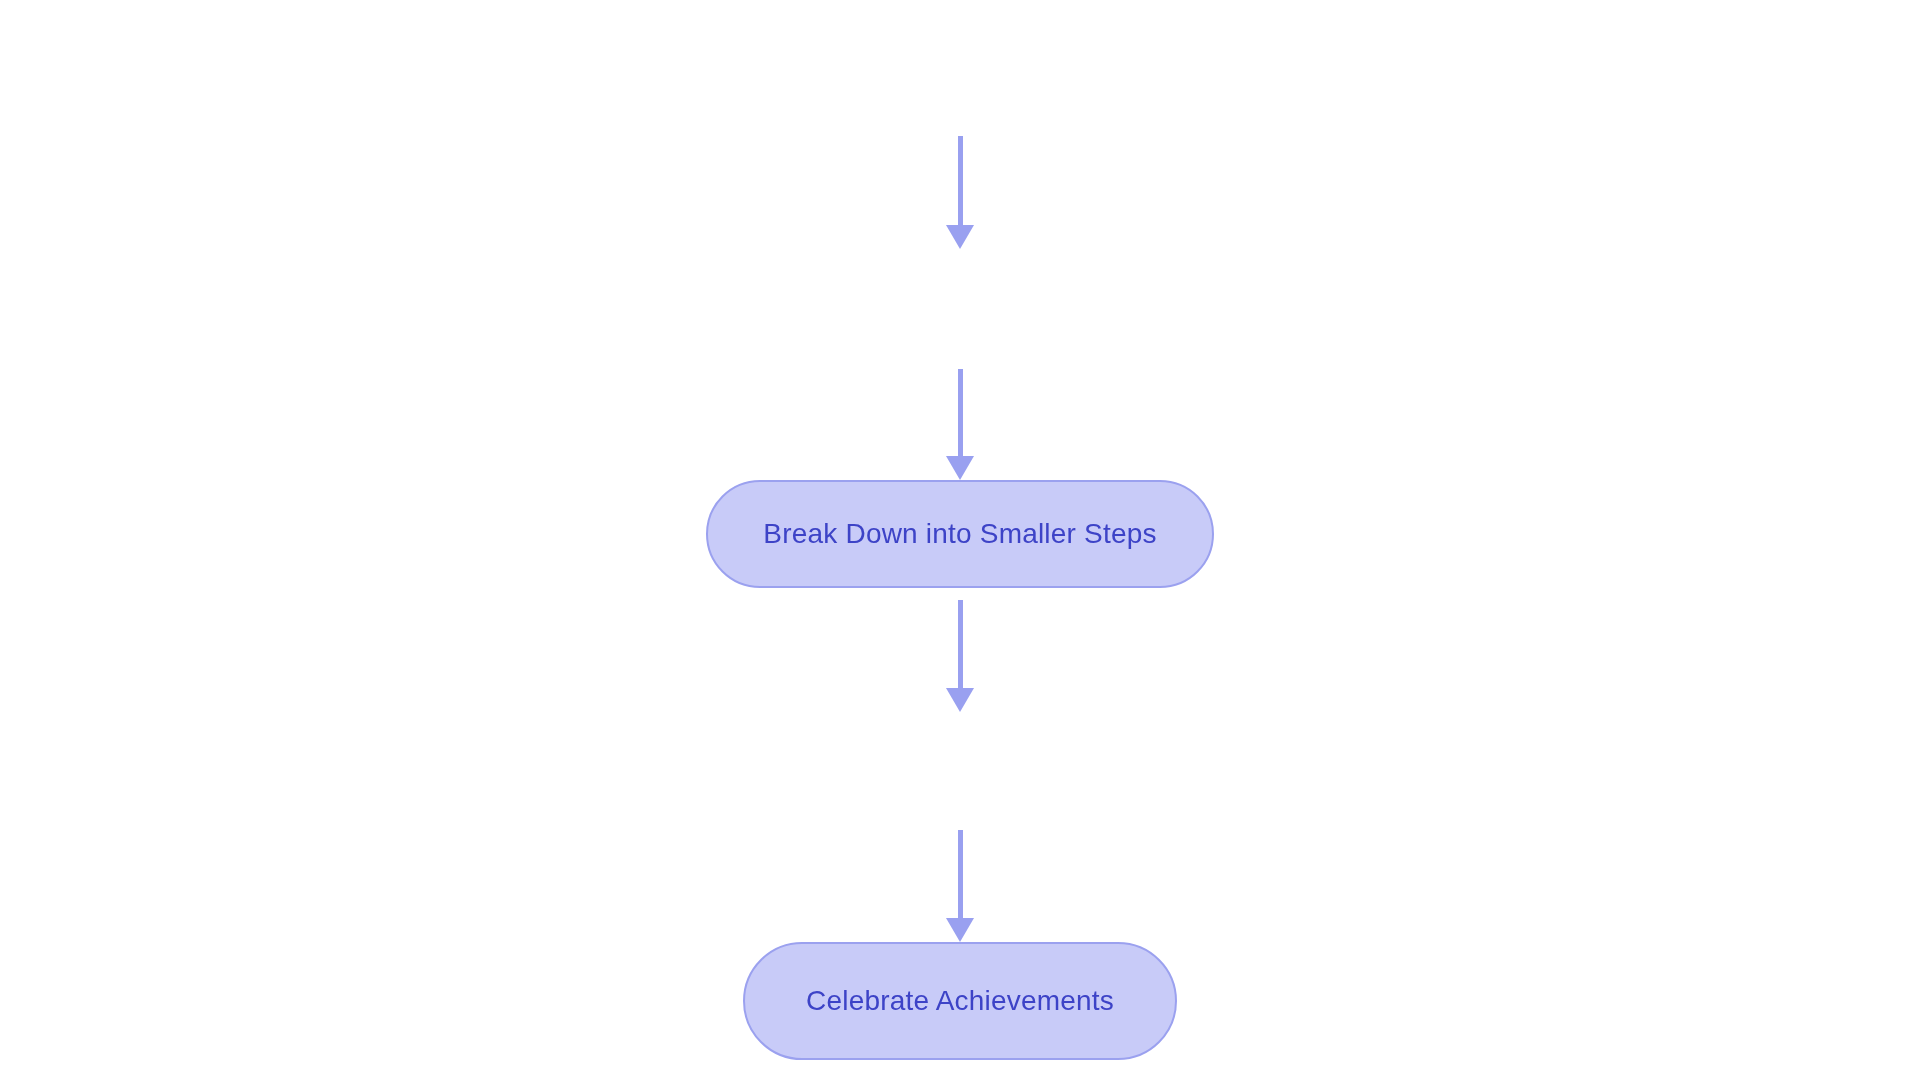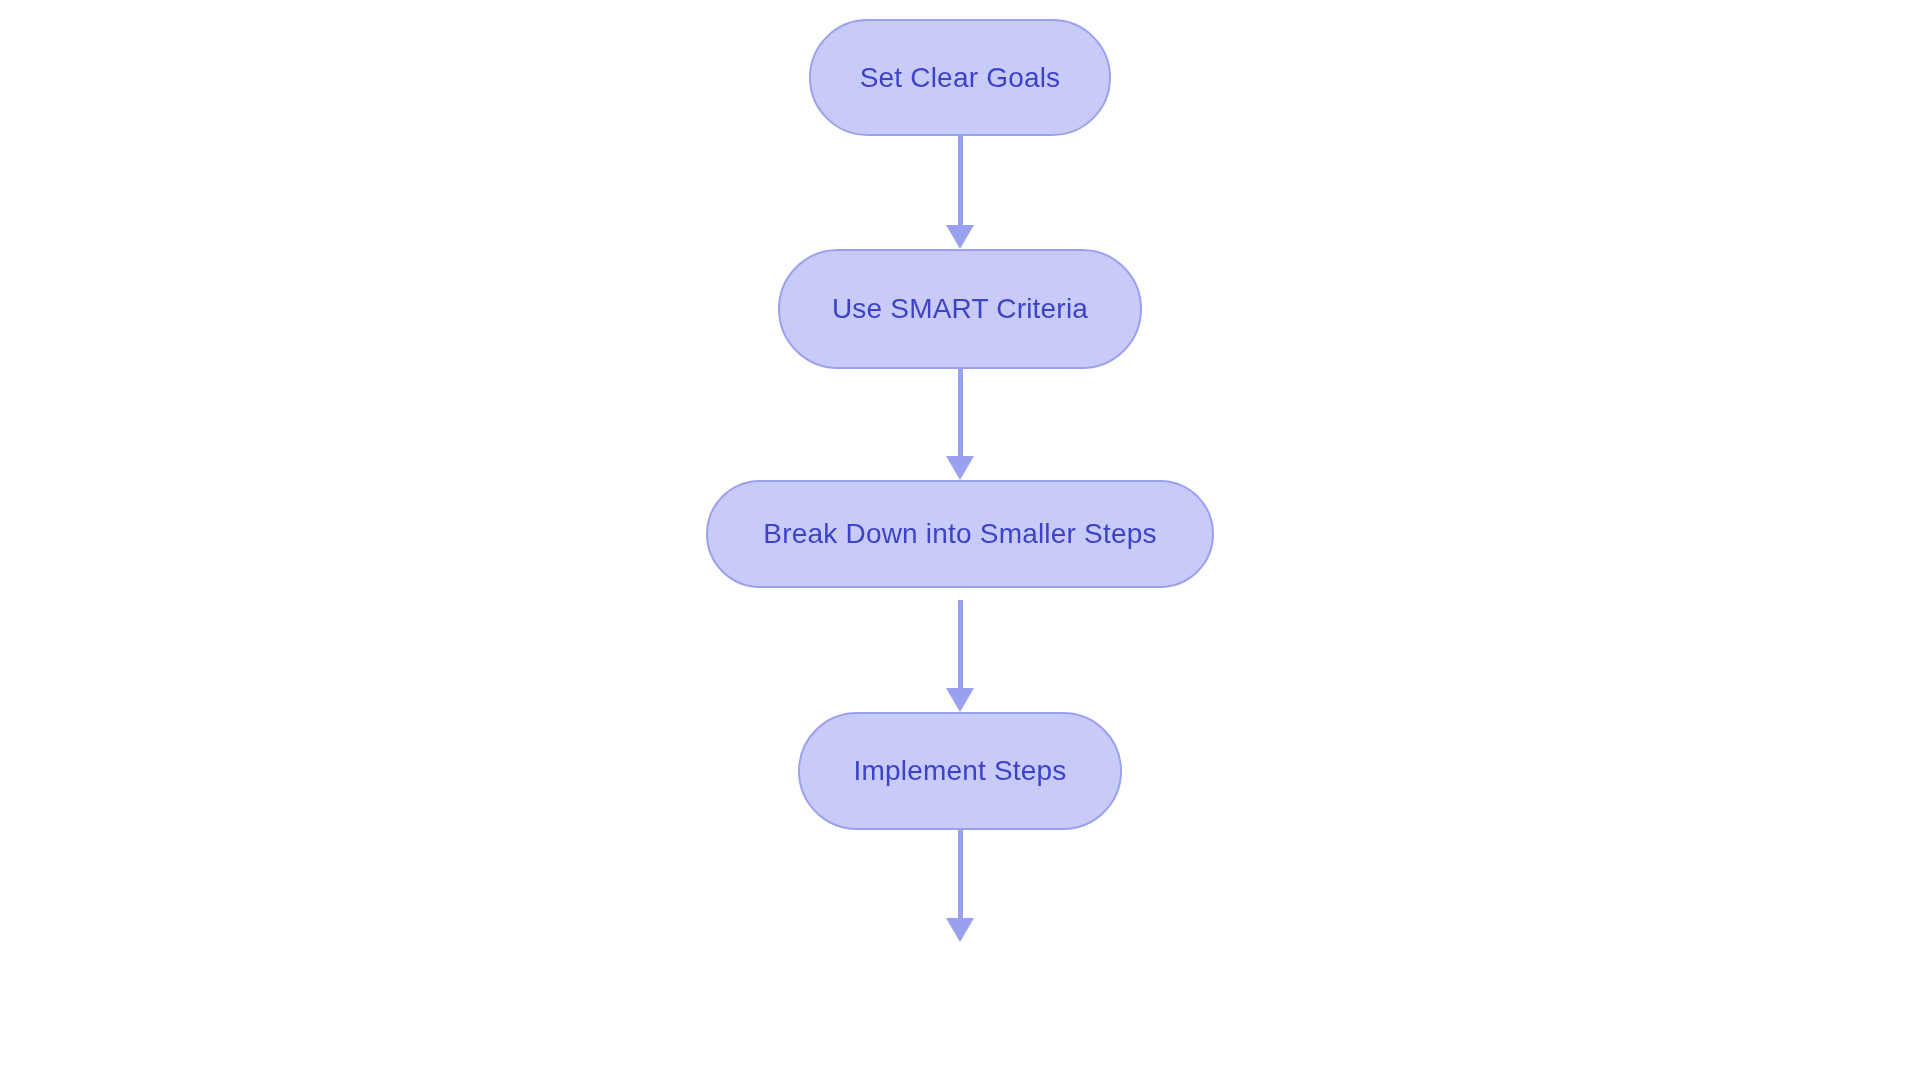--- a/index.html
+++ b/index.html
@@ -62,50 +62,44 @@
     border-left: 14px solid transparent;
     border-right: 14px solid transparent;
     border-top: 24px solid var(--arrow);
   }
 </style>
 </head>
 <body>
 
 <div class="canvas">
 
-  <div class="flow-node node-1">
-    <span class="node-label">Set Clear Goals</span>
-  </div>
 
   <div class="arrow arrow-1">
     <div class="arrow-line"></div>
     <div class="arrow-head"></div>
   </div>
 
-  <div class="flow-node node-2">
-    <span class="node-label">Use SMART Criteria</span>
-  </div>
 
   <div class="arrow arrow-2">
     <div class="arrow-line"></div>
     <div class="arrow-head"></div>
   </div>
 
   <div class="flow-node node-3">
     <span class="node-label">Break Down into Smaller Steps</span>
   </div>
 
   <div class="arrow arrow-3">
     <div class="arrow-line"></div>
     <div class="arrow-head"></div>
   </div>
 
-  <div class="flow-node node-4">
-    <span class="node-label">Implement Steps</span>
-  </div>
 
   <div class="arrow arrow-4">
     <div class="arrow-line"></div>
     <div class="arrow-head"></div>
   </div>
 
+  <div class="flow-node node-5">
+    <span class="node-label">Celebrate Achievements</span>
+  </div>
 
 </div>
 
 </body></html>

